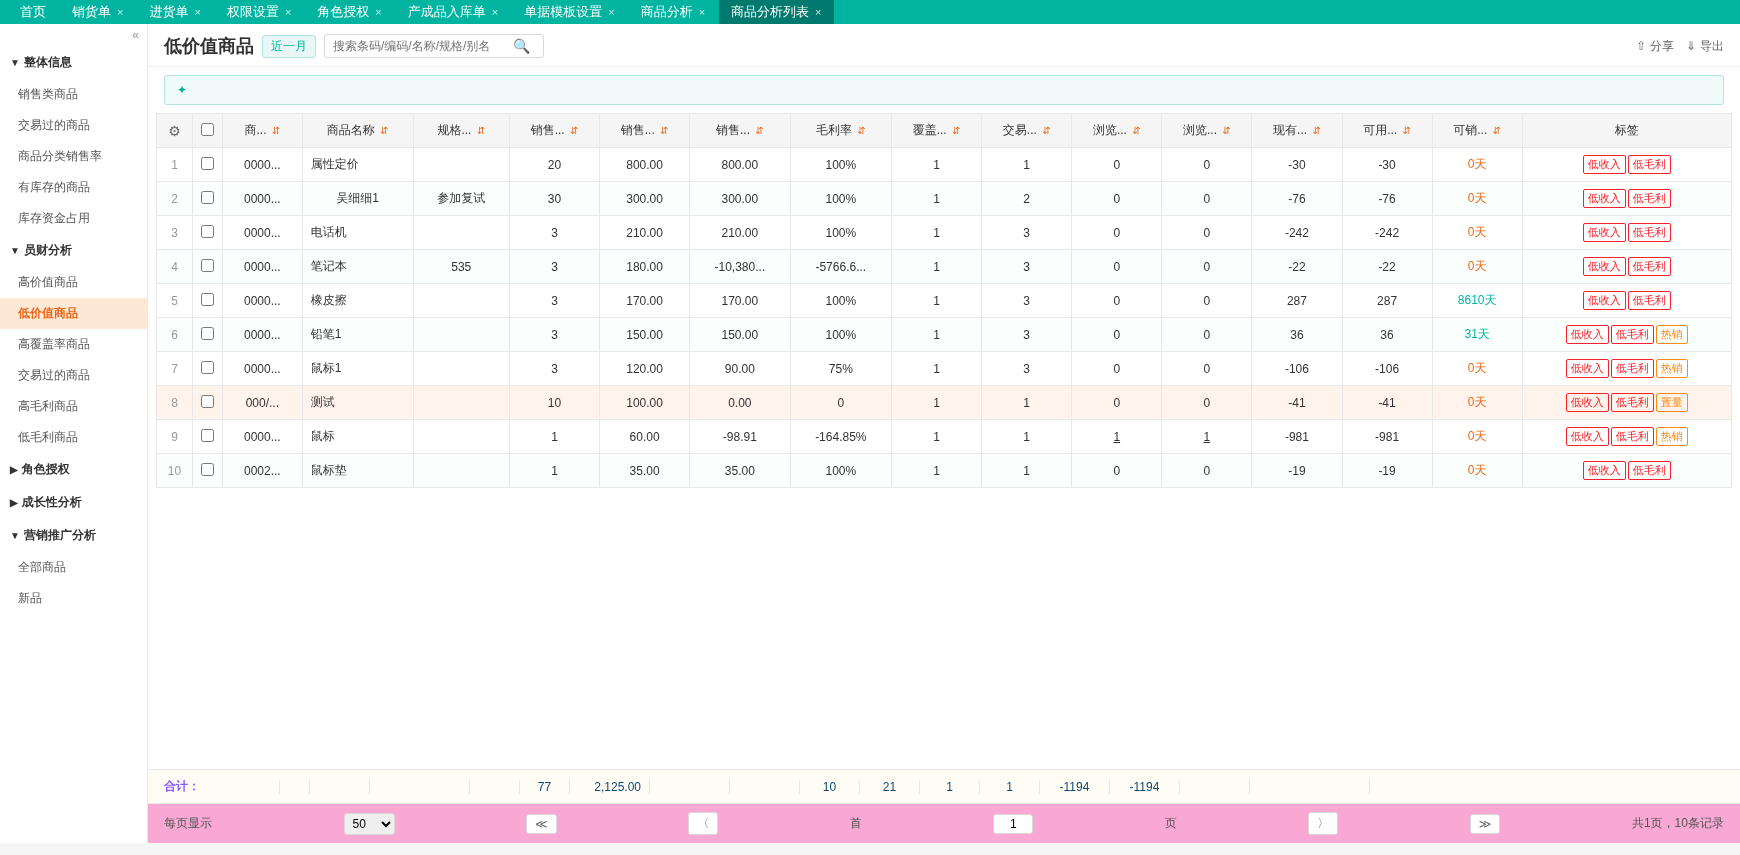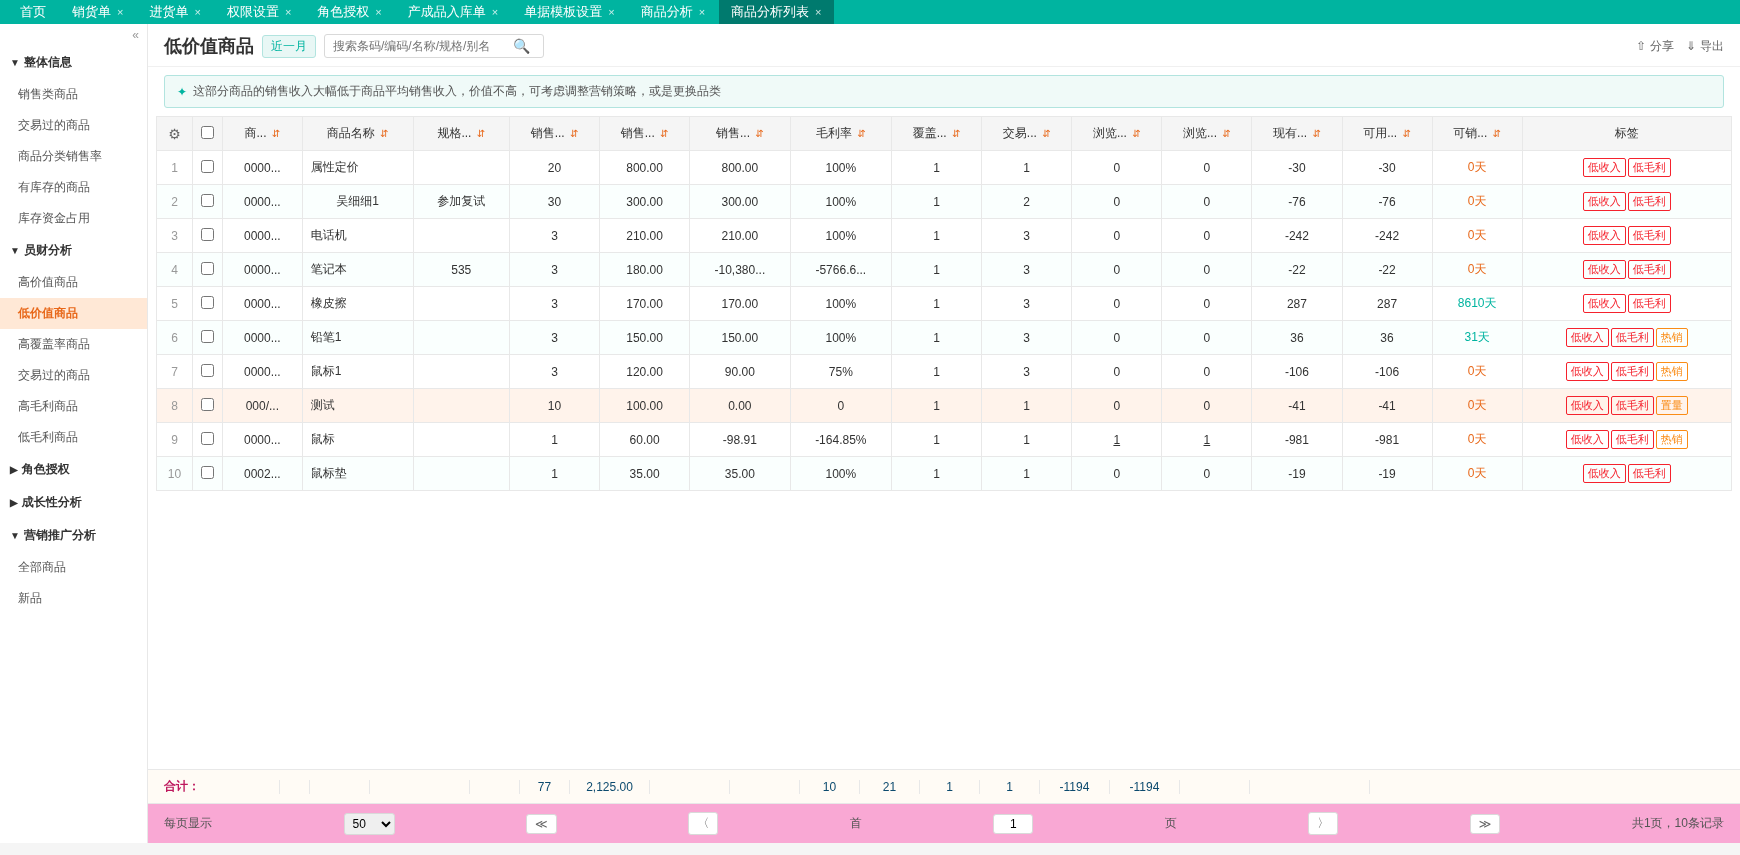--- a/index.html
+++ b/index.html
@@ -196,21 +196,21 @@
     .footer-totals {
       background: #fffbf5;
       border-top: 1px solid #e8e8e8;
       padding: 8px 16px;
       display: flex;
       align-items: center;
       gap: 0;
       font-size: 12px;
     }
     .total-label {
-      color: #be185d;
+      color: #8b5cf6;
       font-weight: bold;
       margin-right: 20px;
       min-width: 60px;
       font-family: Liberation Mono, monospace;
     }
     .total-values {
       display: flex;
       gap: 0;
     }
     .total-cell {
@@ -336,21 +336,20 @@
         </div>
         <div class="action-btn">
           <span>⇓</span>
           <span>导出</span>
         </div>
       </div>
     </div>
 
     <div class="info-bar">
       <span class="info-icon">✦</span>
-      <span>这部分商品的销售收入大幅低于商品平均销售收入，价值不高，可考虑调整营销策略，或是更换品类</span>
     </div>
 
     <div class="table-container">
       <table>
         <thead>
           <tr>
             <th><span class="gear-icon">⚙</span></th>
             <th><input type="checkbox" style=""></th>
             <th>商... <span class="sort-icon">⇵</span></th>
             <th>商品名称 <span class="sort-icon">⇵</span></th>
@@ -567,21 +566,21 @@
 
     <div class="footer-totals">
       <span class="total-label">合计：</span>
       <div class="total-values" id="totals-row">
       <div class="total-cell" style="min-width: 36px;"></div>
           <div class="total-cell" style="min-width: 30px;"></div>
           <div class="total-cell" style="min-width: 60px;"></div>
           <div class="total-cell" style="min-width: 100px;"></div>
           <div class="total-cell" style="min-width: 50px;"></div>
           <div class="total-cell" style="min-width: 50px;">77</div>
-          <div class="total-cell" style="min-width: 80px;">2,125.00</div>
+          <div class="total-cell" style="min-width: 80px; text-align: right;">2,125.00</div>
           <div class="total-cell" style="min-width: 80px;"></div>
           <div class="total-cell" style="min-width: 70px;"></div>
           <div class="total-cell" style="min-width: 60px;">10</div>
           <div class="total-cell" style="min-width: 60px;">21</div>
           <div class="total-cell" style="min-width: 60px;">1</div>
           <div class="total-cell" style="min-width: 60px;">1</div>
           <div class="total-cell" style="min-width: 70px;">-1194</div>
           <div class="total-cell" style="min-width: 70px;">-1194</div>
           <div class="total-cell" style="min-width: 70px;"></div>
           <div class="total-cell" style="min-width: 120px;"></div>

